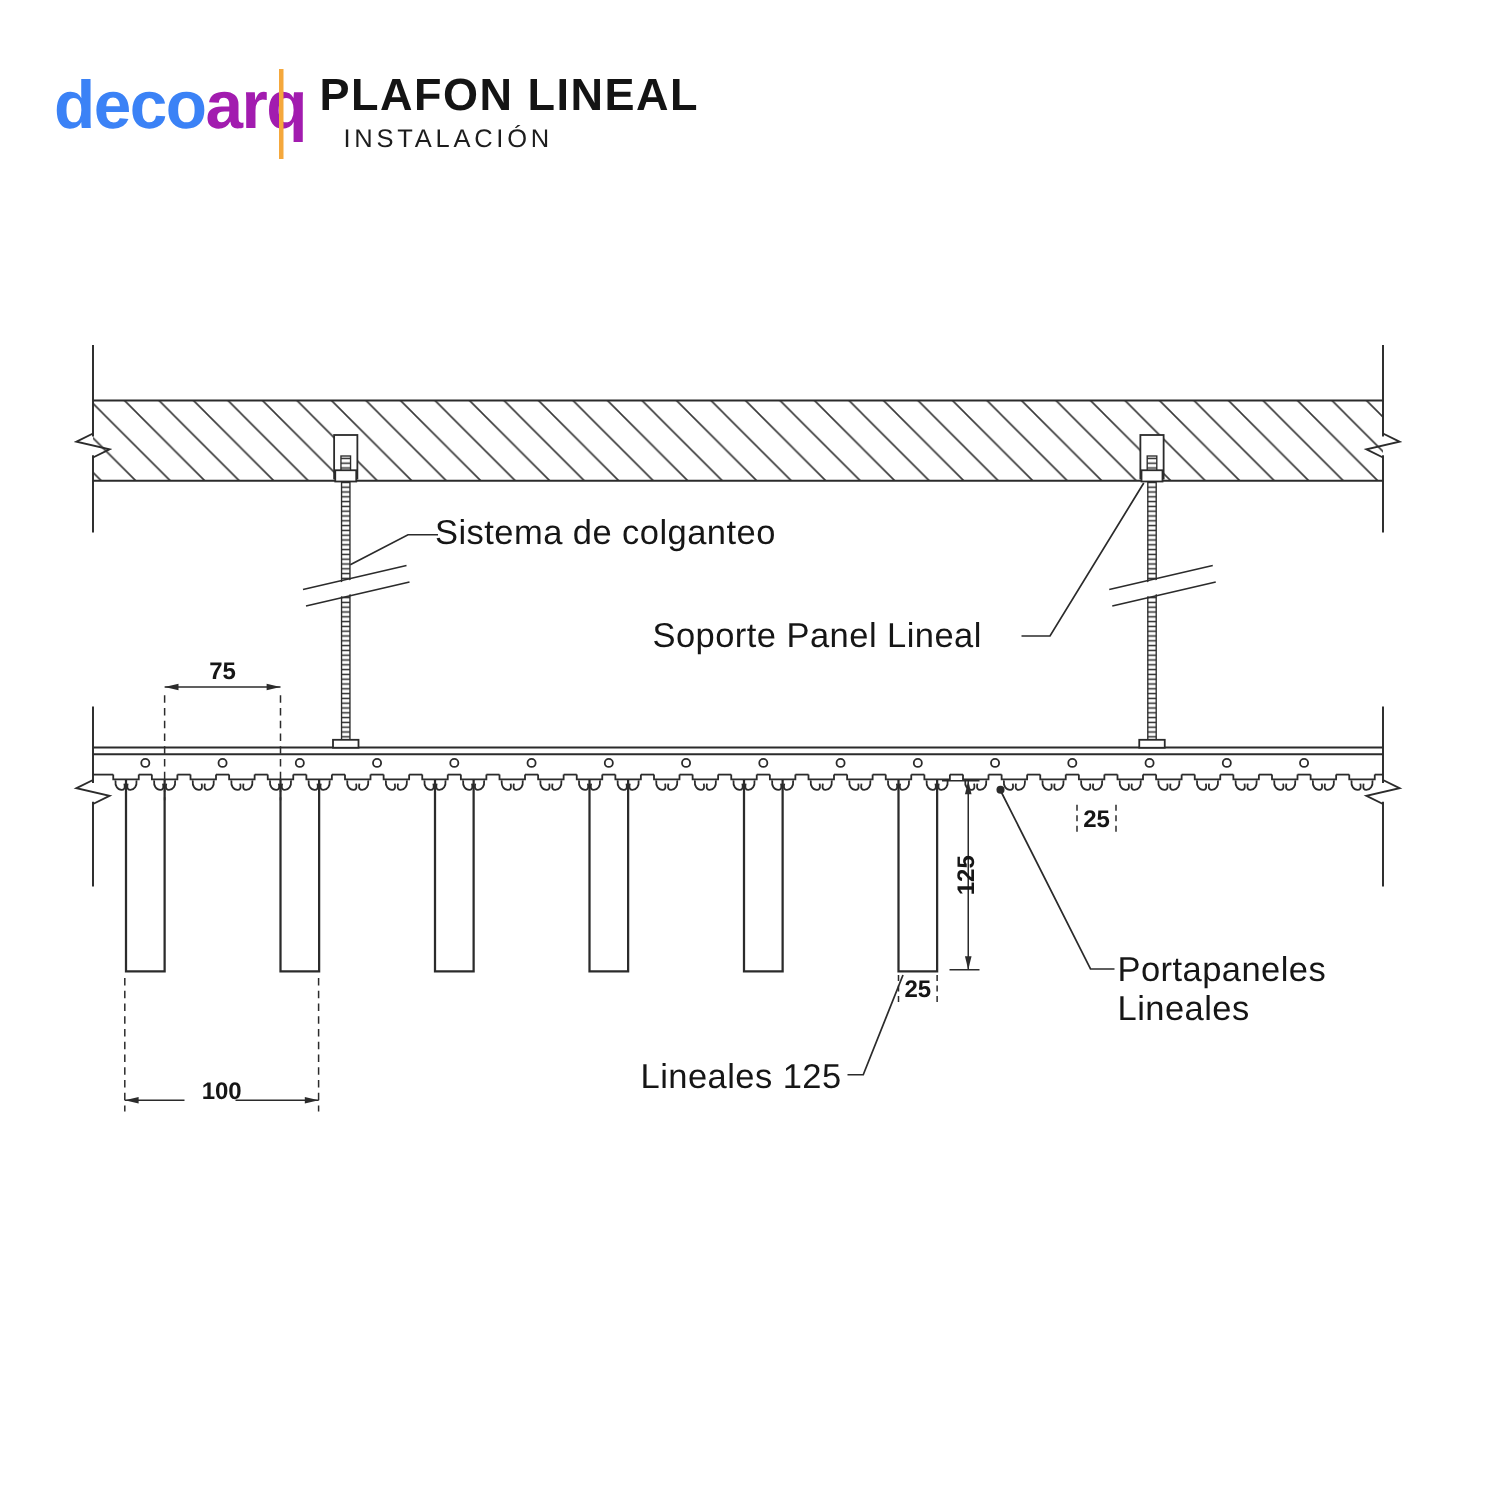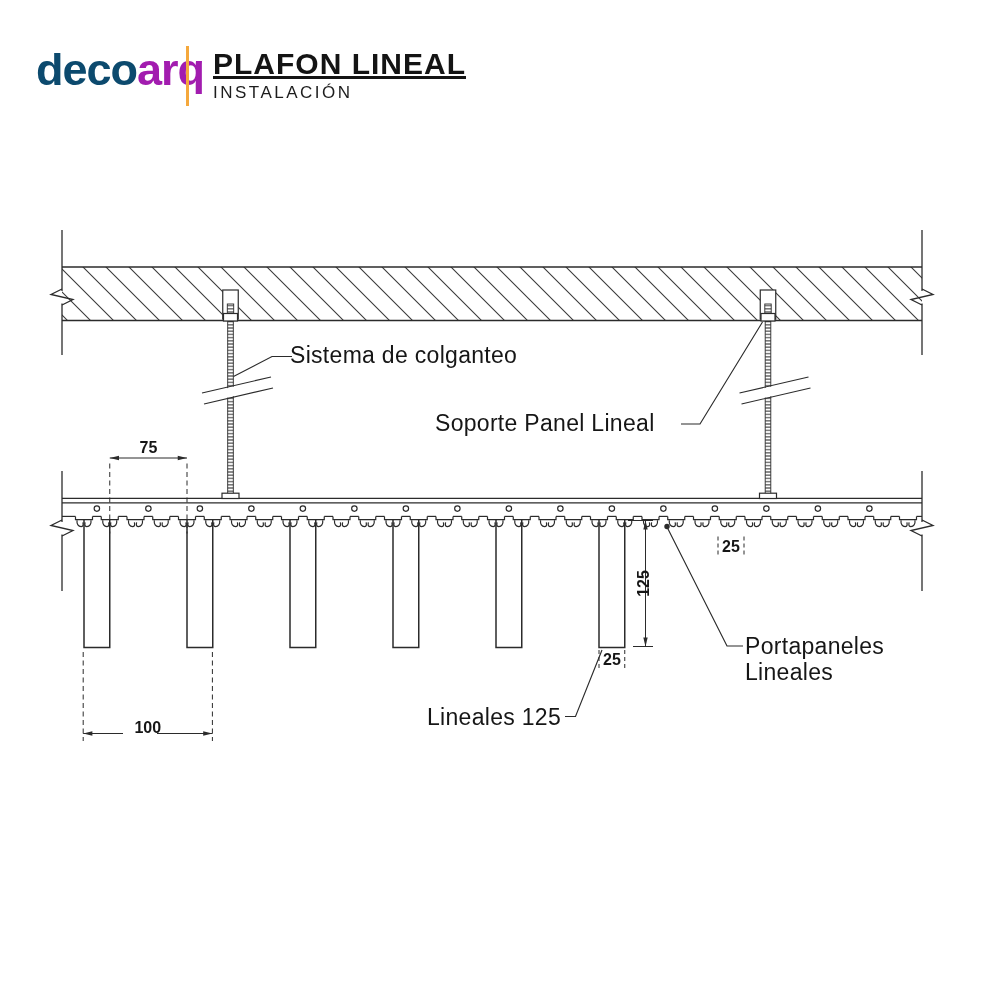--- a/index.html
+++ b/index.html
@@ -1,25 +1,25 @@
 <!DOCTYPE html>
 <html><head>
 <meta charset="utf-8">
 <style>
   html,body{margin:0;padding:0;background:#ffffff;}
   .page{position:relative;width:1000px;height:1000px;background:#fff;overflow:hidden;
         font-family:"Liberation Sans",sans-serif;}
   .logo{position:absolute;left:36px;top:47px;font-size:45px;font-weight:700;
         letter-spacing:-1px;line-height:1;}
-  .logo .deco{color:#0c4a6e;}
+  .logo .deco{color:#3b82f6;}
   .logo .arq{color:#a21caf;}
   .divider{position:absolute;left:186px;top:46px;width:3px;height:60px;background:#f5a83c;}
   .titleblock{position:absolute;left:213px;top:49px;}
-  .title{font-size:30px;font-weight:700;letter-spacing:1px;color:#141414;line-height:1.0;text-decoration:underline;}
-  .subtitle{font-size:17px;font-weight:400;letter-spacing:2.5px;color:#1d1d1d;margin-top:4px;}
+  .title{font-size:30px;font-weight:700;letter-spacing:1px;color:#141414;line-height:1.0;}
+  .subtitle{font-size:17px;font-weight:400;letter-spacing:2.5px;color:#1d1d1d;margin-top:4px;margin-left:16px;}
   svg text{font-family:"Liberation Sans",sans-serif;fill:#161616;}
   .lbl{font-size:23px;letter-spacing:0.3px;}
   .dim{font-size:16px;font-weight:700;}
 </style>
 </head>
 <body>
 
 <div class="page">
 
   <div class="logo"><span class="deco">deco</span><span class="arq">arq</span></div>

